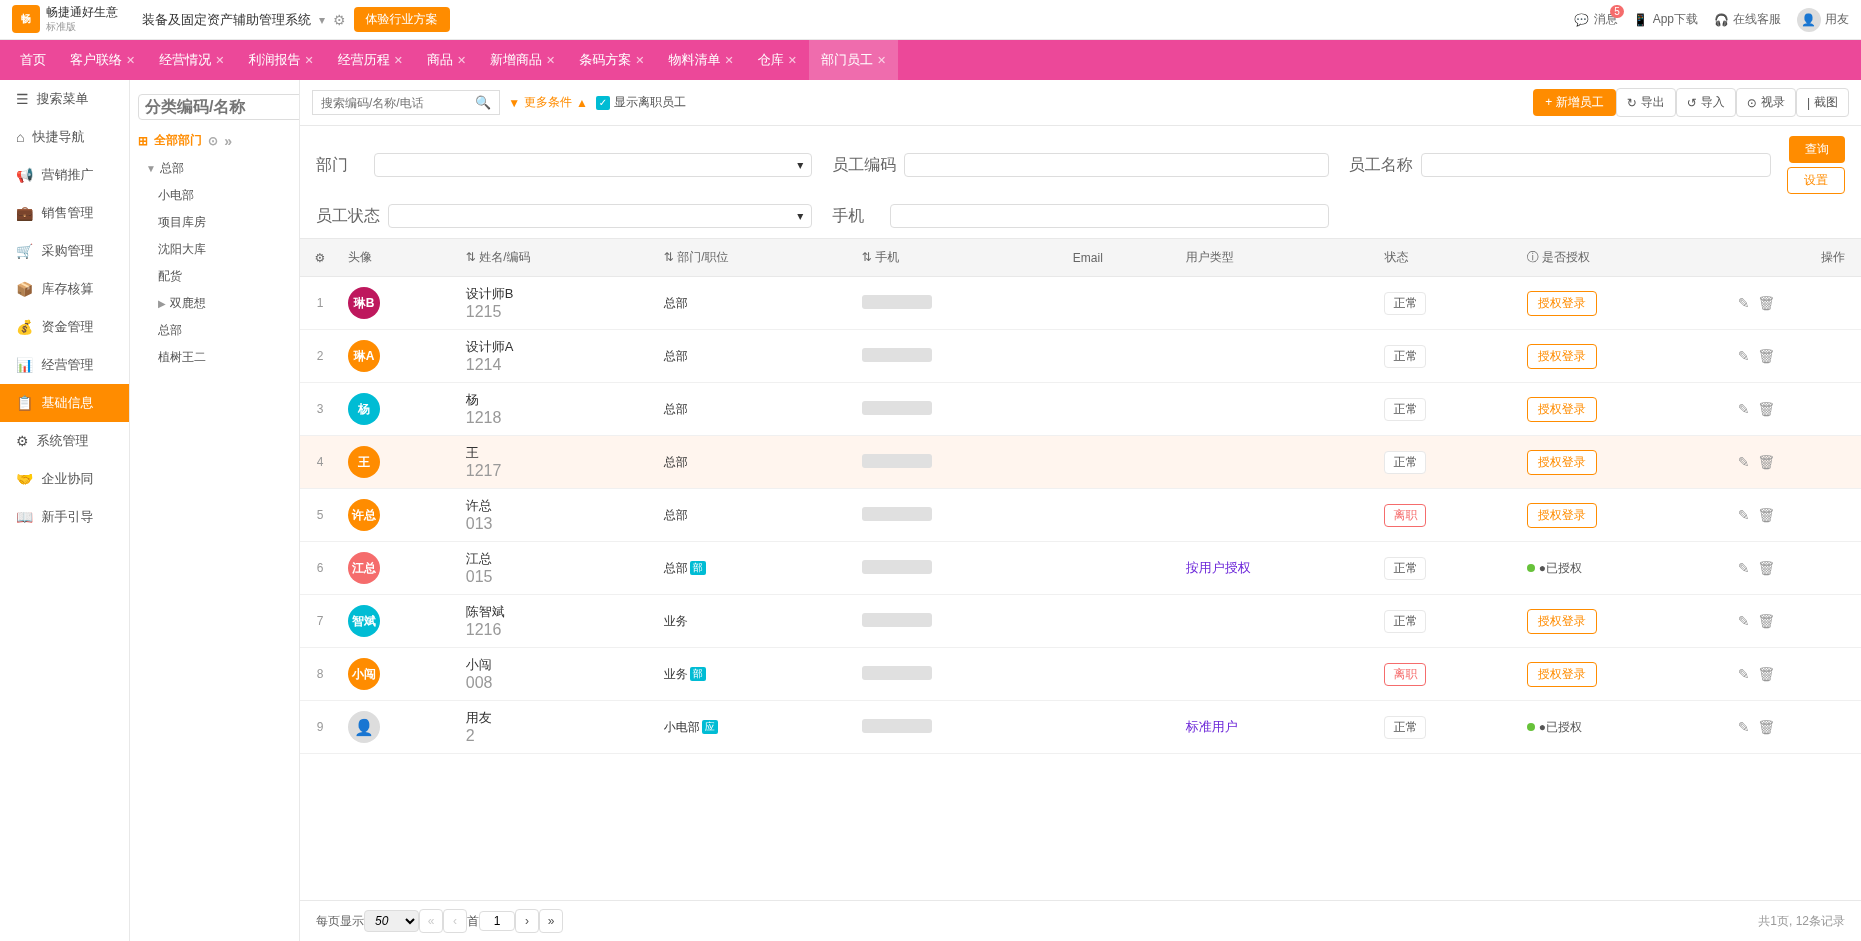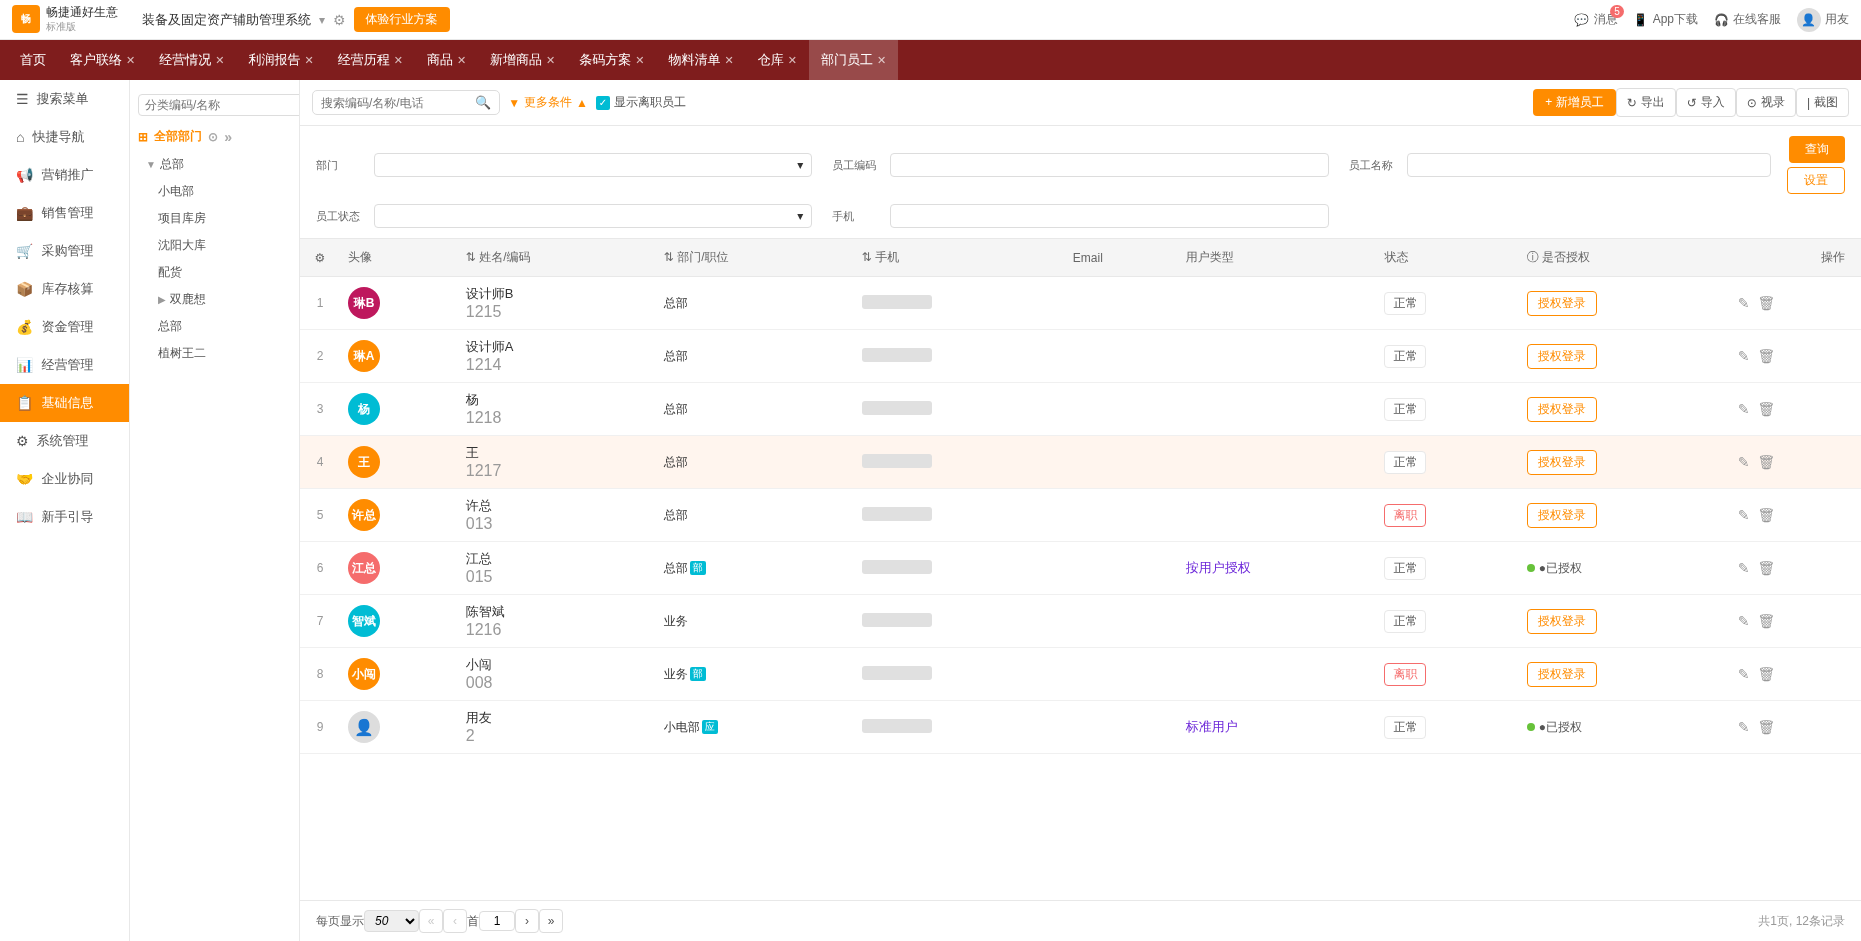--- a/index.html
+++ b/index.html
@@ -16,21 +16,21 @@
     .system-arrow { color: #999; font-size: 12px; }
     .system-gear { color: #999; font-size: 14px; cursor: pointer; }
     .trial-btn { background: #ff8c00; color: white; border: none; padding: 4px 12px; border-radius: 4px; font-size: 12px; cursor: pointer; }
     .top-bar-right { display: flex; align-items: center; gap: 16px; font-size: 12px; color: #666; }
     .msg-icon { position: relative; cursor: pointer; }
     .msg-badge { position: absolute; top: -6px; right: -6px; background: #f56c6c; color: white; border-radius: 8px; font-size: 10px; padding: 1px 4px; }
     .top-right-item { cursor: pointer; display: flex; align-items: center; gap: 4px; }
     .user-avatar { width: 24px; height: 24px; border-radius: 50%; background: #ddd; display: flex; align-items: center; justify-content: center; }
 
     
-    .nav-tabs { height: 40px; background: #7f1d1d; display: flex; align-items: center; padding: 0 8px; overflow-x: auto; }
+    .nav-tabs { height: 40px; background: #ec4899; display: flex; align-items: center; padding: 0 8px; overflow-x: auto; }
     .nav-tab { padding: 0 12px; height: 40px; display: flex; align-items: center; color: white; font-size: 13px; cursor: pointer; white-space: nowrap; position: relative; }
     .nav-tab.active { background: rgba(255,255,255,0.2); }
     .nav-tab-close { margin-left: 4px; opacity: 0.7; font-size: 11px; }
 
     
     .main-layout { display: flex; height: calc(100vh - 80px); }
 
     
     .sidebar { width: 130px; background: #fff; border-right: 1px solid #e8e8e8; display: flex; flex-direction: column; overflow-y: auto; }
     .sidebar-item { padding: 10px 16px; display: flex; align-items: center; gap: 8px; cursor: pointer; color: #555; font-size: 13px; }
@@ -48,33 +48,33 @@
     .dept-node { padding: 5px 8px 5px 16px; font-size: 12px; cursor: pointer; color: #555; display: flex; align-items: center; gap: 4px; }
     .dept-child { padding-left: 28px; }
     .dept-toggle { color: #999; font-size: 10px; }
     .collapse-btn { cursor: pointer; color: #aaa; font-size: 14px; }
 
     
     .main-content { flex: 1; display: flex; flex-direction: column; overflow: hidden; background: #f5f5f5; }
 
     
     .toolbar { background: #fff; padding: 8px 12px; display: flex; align-items: center; gap: 8px; border-bottom: 1px solid #e8e8e8; flex-wrap: wrap; }
-    .search-box { display: flex; align-items: center; border: 1px solid #ddd; border-radius: 5px; padding: 4px 8px; gap: 4px; }
+    .search-box { display: flex; align-items: center; border: 1px solid #ddd; border-radius: 0; padding: 4px 8px; gap: 4px; }
     .search-box input { border: none; outline: none; font-size: 12px; width: 140px; }
     .filter-btn { display: flex; align-items: center; gap: 4px; color: #ff8c00; font-size: 12px; cursor: pointer; }
     .show-resigned { display: flex; align-items: center; gap: 4px; font-size: 12px; color: #555; cursor: pointer; }
     .checkbox-checked { width: 14px; height: 14px; background: #00bcd4; border-radius: 2px; display: flex; align-items: center; justify-content: center; color: white; font-size: 10px; }
     .toolbar-right { margin-left: auto; display: flex; align-items: center; }
     .btn-primary { background: #ff8c00; color: white; border: none; padding: 5px 12px; border-radius: 4px; font-size: 12px; cursor: pointer; display: flex; align-items: center; gap: 4px; }
     .btn-default { background: white; color: #555; border: 1px solid #ddd; padding: 5px 10px; border-radius: 4px; font-size: 12px; cursor: pointer; display: flex; align-items: center; gap: 4px; }
 
     
     .filter-panel { background: #fff; padding: 10px 16px; border-bottom: 1px solid #e8e8e8; display: grid; grid-template-columns: 1fr 1fr 1fr; gap: 10px 20px; }
     .filter-row { display: flex; align-items: center; gap: 8px; }
-    .filter-label { font-size: 11px; color: #666; white-space: nowrap; min-width: 50px; }
+    .filter-label { font-size: 16px; color: #666; white-space: nowrap; min-width: 50px; }
     .filter-select { flex: 1; border: 1px solid #ddd; border-radius: 4px; padding: 4px 8px; font-size: 12px; display: flex; align-items: center; justify-content: space-between; cursor: pointer; background: white; min-width: 150px; }
     .filter-input { flex: 1; border: 1px solid #ddd; border-radius: 4px; padding: 4px 8px; font-size: 12px; outline: none; min-width: 150px; }
     .btn-query { background: #ff8c00; color: white; border: none; padding: 5px 16px; border-radius: 4px; font-size: 12px; cursor: pointer; }
     .btn-set { background: white; color: #ff8c00; border: 1px solid #ff8c00; padding: 4px 16px; border-radius: 4px; font-size: 12px; cursor: pointer; }
     .filter-actions { display: flex; flex-direction: column; gap: 4px; align-items: flex-end; justify-content: center; }
 
     
     .table-wrapper { flex: 1; overflow: auto; background: #fff; margin: 0; }
     table { width: 100%; border-collapse: collapse; font-size: 12px; }
     thead tr { background: #f5f5f5; border-bottom: 1px solid #e8e8e8; }
@@ -219,21 +219,21 @@
       <div class="sidebar-item">
         <span class="sidebar-icon">📖</span>
         <span>新手引导</span>
       </div>
     </div>
 
   <div class="content">
 
     <div class="dept-tree">
       <div class="dept-search">
-        <input type="text" style="flex: 1 1 0%; border: 1px solid rgb(221, 221, 221); border-radius: 4px; padding: 3px 6px; font-size: 12px;" placeholder="分类编码/名称">
+        <input type="text" style="flex: 1 1 0%; border: 1px solid rgb(221, 221, 221); border-radius: 4px; padding: 3px 6px; font-size: 16px; font-weight: bold;" placeholder="分类编码/名称">
 
       </div>
       <div class="dept-header">
         <span style="color:#ff8c00;">⊞</span>
         <span>全部部门</span>
         <span style="color:#aaa;">⊙</span>
         <span class="collapse-btn">»</span>
       </div>
       <div id="dept-nodes">
       <div class="dept-node"><span class="dept-toggle">▼</span> 总部</div>

